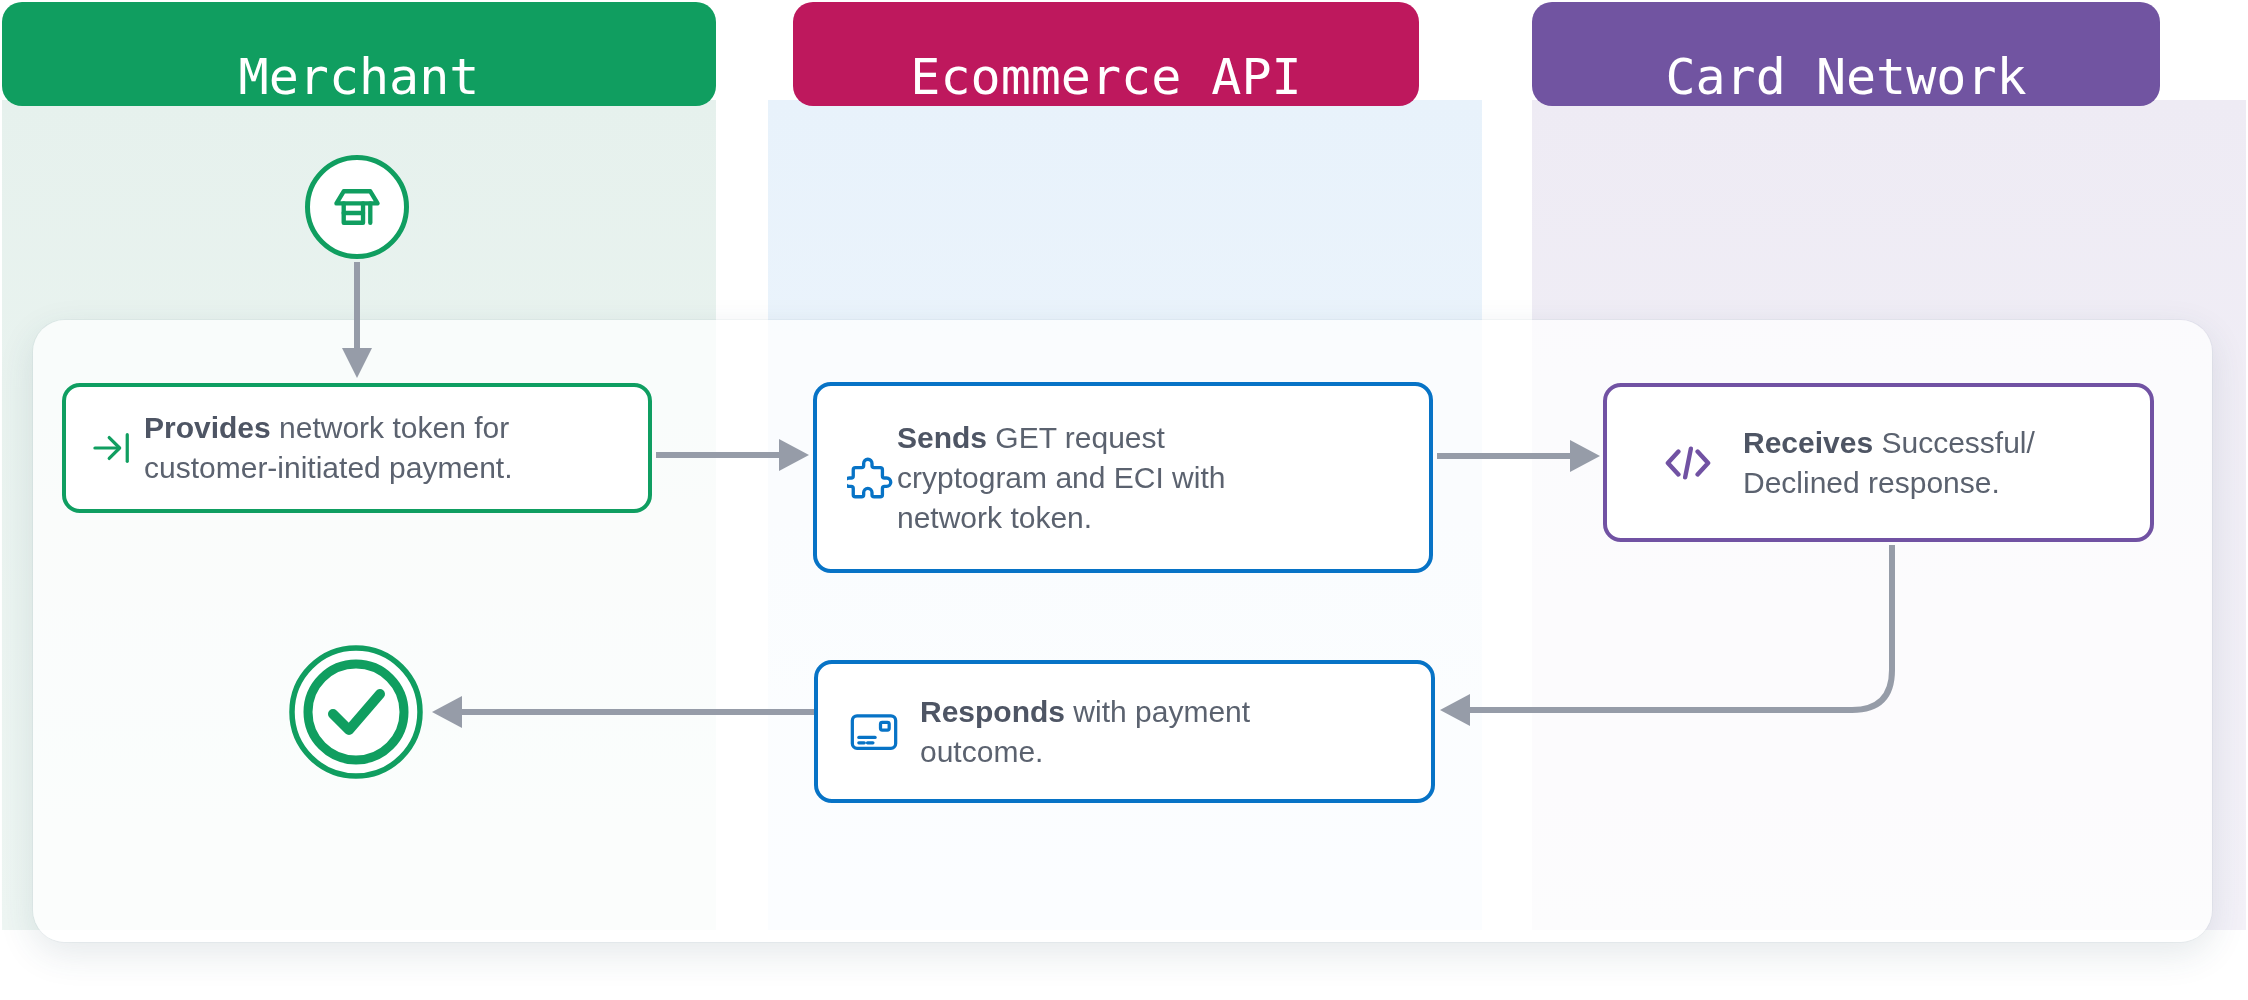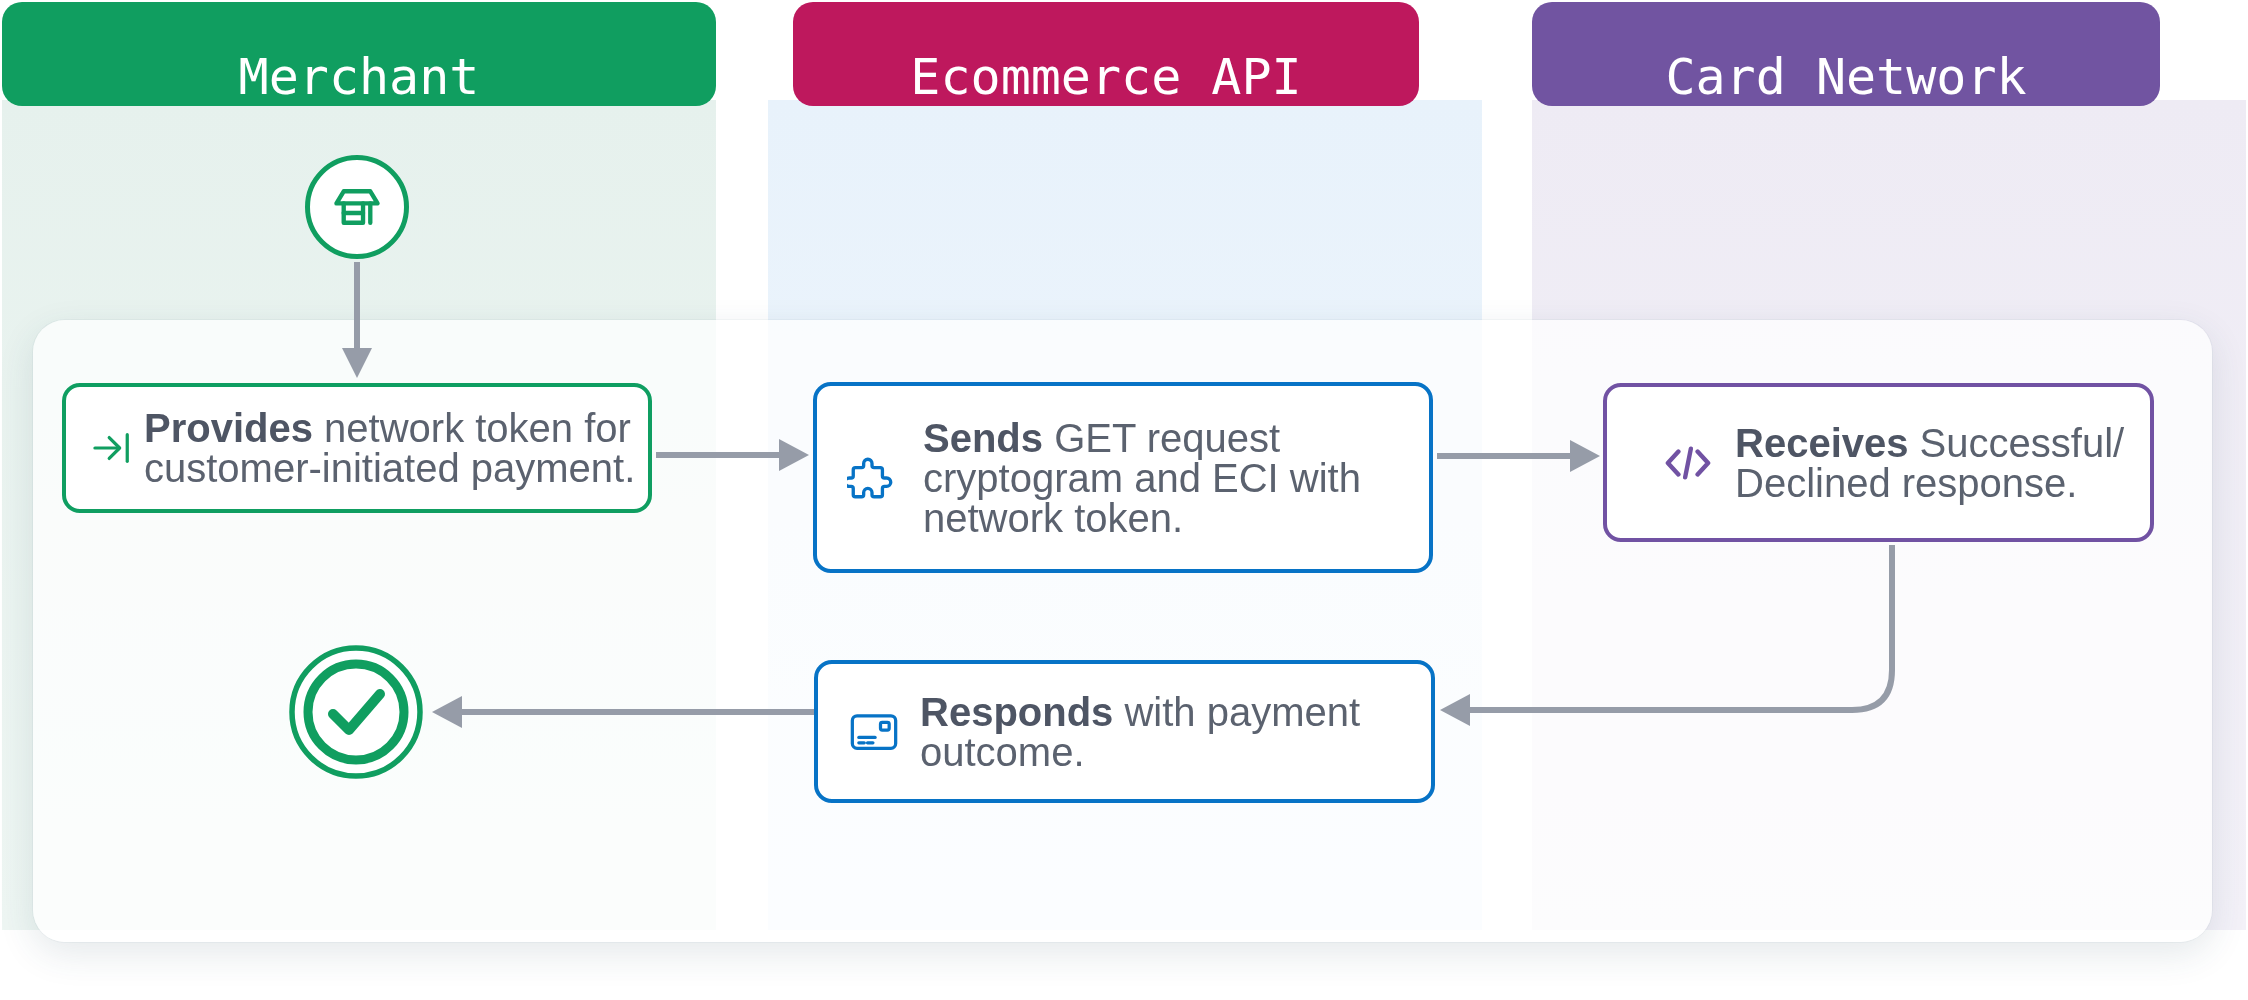--- a/index.html
+++ b/index.html
@@ -32,26 +32,26 @@
   
   .connectors{position:absolute;left:0;top:0;z-index:4;}
   .connectors .line{stroke:#969ca8;stroke-width:6;fill:none;}
   .connectors .head{fill:#969ca8;stroke:none;}
   
   .step{
     position:absolute;box-sizing:border-box;background:#ffffff;border-radius:18px;
     display:flex;align-items:center;z-index:5;
   }
   .step .txt{
-    margin:0;font-size:40px;line-height:40px;color:#5b626f;white-space:pre-line;
+    margin:0;font-size:30px;line-height:40px;color:#5b626f;white-space:pre-line;
   }
   .step .txt b{font-weight:700;color:#4e5564;}
   .step.provides{left:62px;top:383px;width:590px;height:130px;border:4px solid #0f9e61;padding-left:26px;gap:10px;}
-  .step.sends{left:813px;top:382px;width:620px;height:191px;border:4px solid #0773c6;padding-left:30px;gap:26px;}
-  .step.receives{left:1603px;top:383px;width:551px;height:159px;border:4px solid #7152a3;padding-left:58px;gap:24px;}
+  .step.sends{left:813px;top:382px;width:620px;height:191px;border:4px solid #0773c6;padding-left:30px;}
+  .step.receives{left:1603px;top:383px;width:551px;height:159px;border:4px solid #7152a3;padding-left:58px;gap:32px;}
   .step.responds{left:814px;top:660px;width:621px;height:143px;border:4px solid #0773c6;padding-left:30px;gap:20px;}
   .step svg{flex:0 0 auto;}
   
   .start-node{
     position:absolute;left:305px;top:155px;width:104px;height:104px;border-radius:50%;
     background:#ffffff;border:5px solid #109e60;box-sizing:border-box;
     display:flex;align-items:center;justify-content:center;z-index:5;
   }
   .end-node{position:absolute;left:286px;top:642px;width:140px;height:140px;z-index:5;}
 </style>

